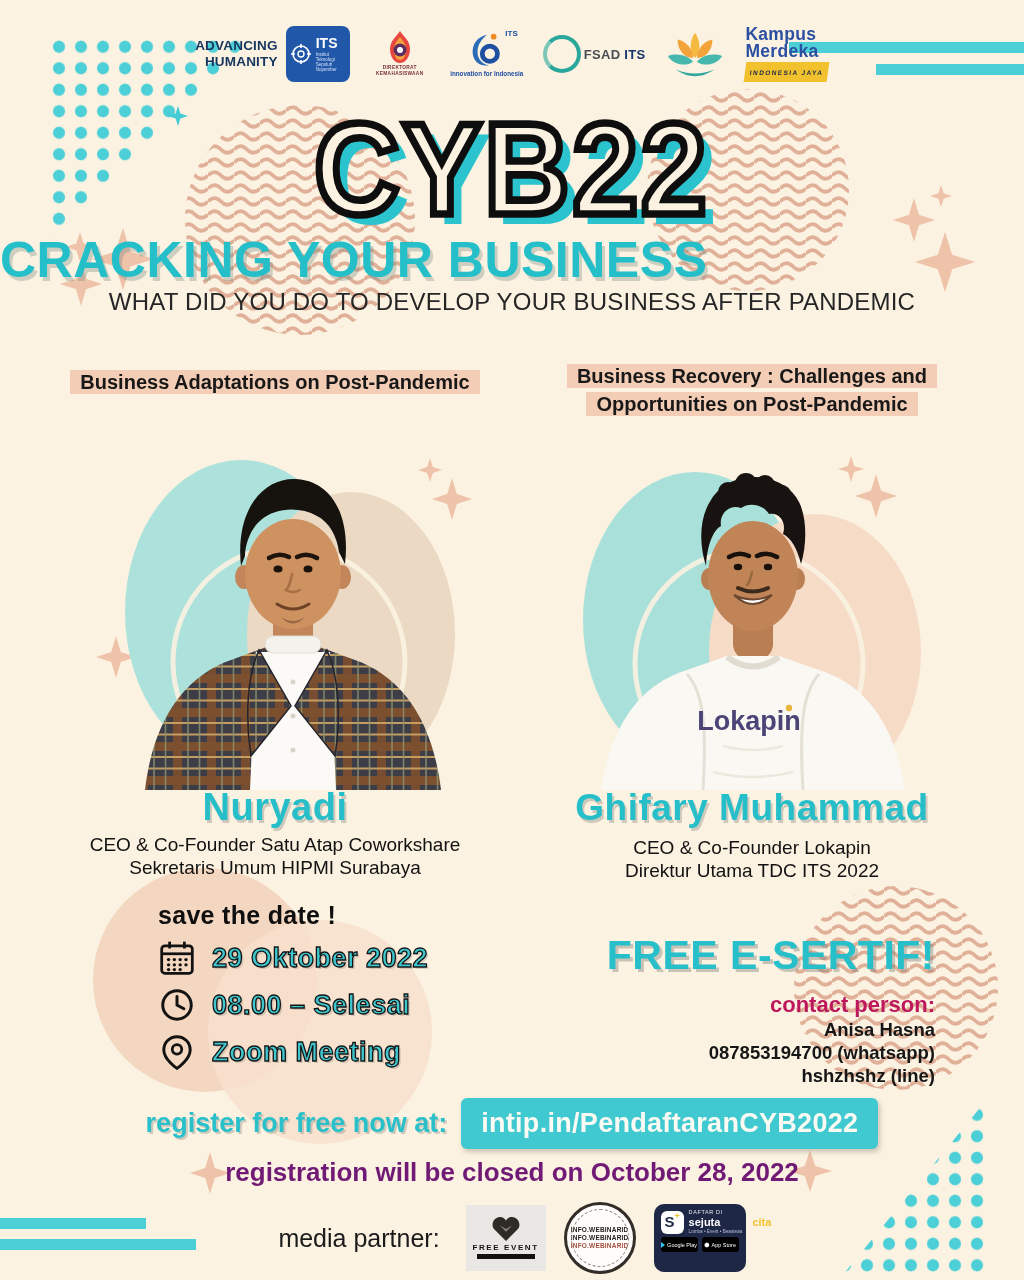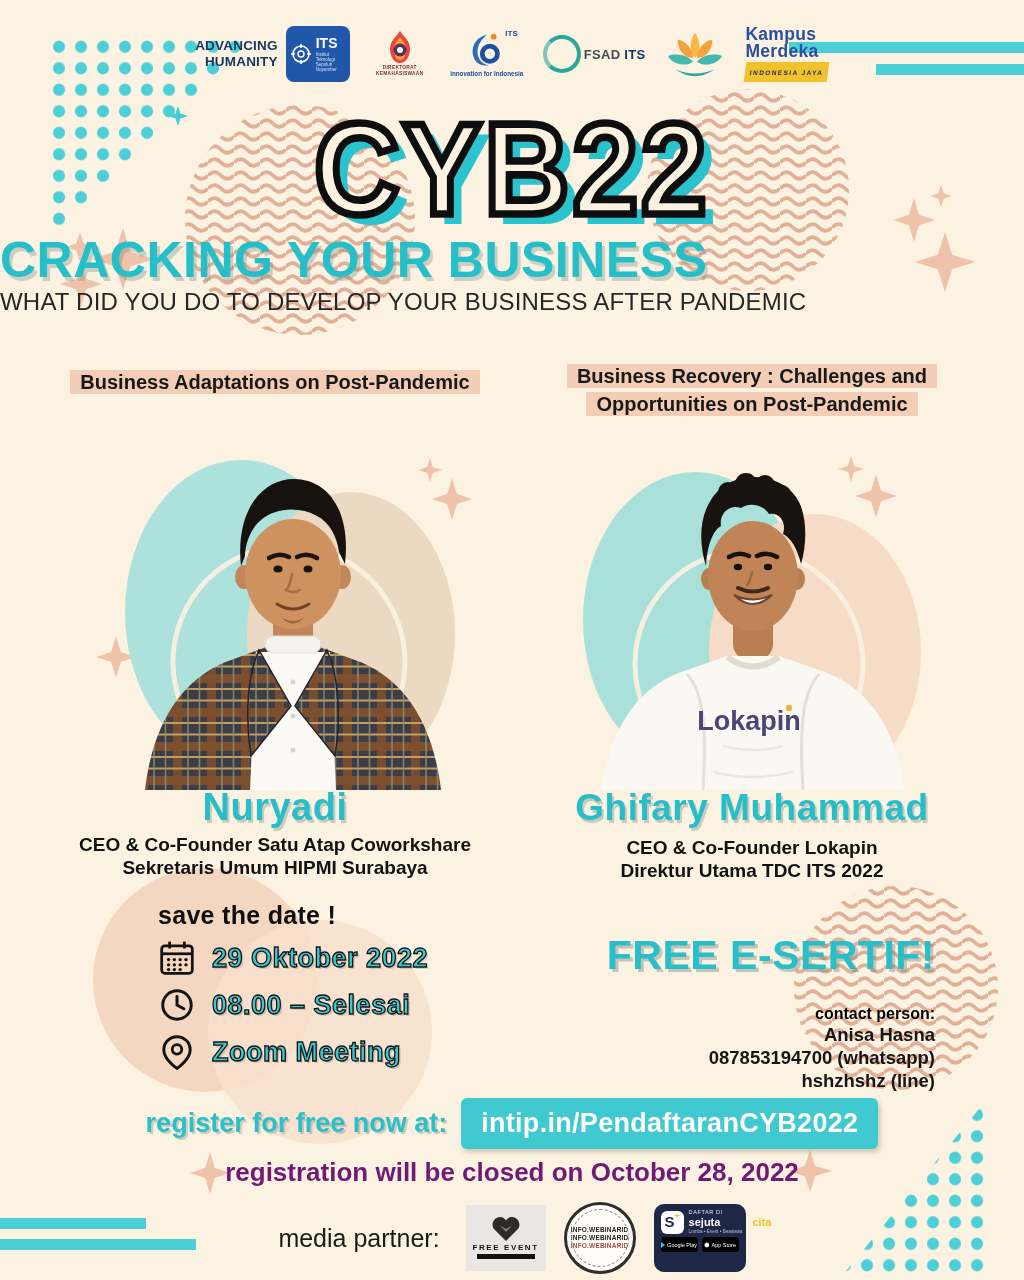--- a/index.html
+++ b/index.html
@@ -39,50 +39,50 @@
   .kampus{display:flex;flex-direction:column;align-items:flex-start;line-height:17px;}
   .kampus-word{font-size:17.5px;font-weight:bold;color:#2B50A1;letter-spacing:.3px;}
   .kampus-tag{margin-top:2px;background:#F2C12E;color:#1E2746;font-size:6.5px;font-weight:bold;letter-spacing:1.4px;padding:1.5px 5px;transform:skewX(-8deg);}
 
   
   .cyb-wrap{position:absolute;left:0;top:104px;width:100%;text-align:center;z-index:2;}
   .cyb{position:relative;display:inline-block;font-size:118px;font-weight:bold;letter-spacing:3px;line-height:1;transform:scaleY(1.1);transform-origin:top center;}
   .cyb-teal{position:absolute;left:11px;top:9px;color:#2BC3CD;}
   .cyb-outline{position:relative;color:#FBF2E1;-webkit-text-stroke:7px #0E0E0E;}
   .headline{position:absolute;left:0;top:231px;width:100%;font-size:50px;font-weight:bold;color:#24BFC9;letter-spacing:.5px;z-index:2;text-shadow:3px 4px 0 rgba(110,130,125,.32);}
-  .subheadline{position:absolute;left:0;top:288px;width:100%;font-size:24px;color:#262626;letter-spacing:.2px;z-index:2;}
+  .subheadline{position:absolute;left:0;top:288px;width:100%;text-align:center;font-size:24px;color:#262626;letter-spacing:.2px;z-index:2;}
 
   
   .topic{position:absolute;width:470px;text-align:center;font-size:20px;font-weight:bold;color:#181818;line-height:28px;z-index:2;}
   .topic span{background:#F3CDB5;padding:1px 10px;}
   .topic-left{left:40px;top:368px;}
   .topic-right{left:517px;top:362px;}
   .photo{position:absolute;width:390px;height:366px;z-index:1;}
   .photo-left{left:93px;top:424px;}
   .photo-right{left:553px;top:424px;}
   .photo svg{width:100%;height:100%;display:block;}
   .sp-name{position:absolute;width:470px;text-align:center;font-size:38px;font-weight:bold;color:#26BFC9;letter-spacing:.5px;z-index:2;text-shadow:2px 3px 0 rgba(125,125,120,.35);}
   .name-left{left:40px;top:786px;}
   .name-right{left:517px;top:787px;font-size:37px;}
-  .sp-role{position:absolute;width:470px;text-align:center;font-size:19px;font-weight:bold;color:#121212;line-height:23px;z-index:2;}
+  .sp-role{position:absolute;width:470px;text-align:center;font-size:19px;font-weight:normal;color:#121212;line-height:23px;z-index:2;}
   .role-left{left:40px;top:833px;}
   .role-right{left:517px;top:836px;}
 
   
   .std{position:absolute;left:158px;top:901px;width:340px;z-index:2;}
   .std-heading{font-size:25px;font-weight:bold;color:#0f0f0f;letter-spacing:.3px;}
   .std-row{display:flex;align-items:center;gap:16px;margin-top:9px;}
   .std-row:first-of-type{margin-top:13px;}
   .std-icon{width:38px;height:38px;flex:none;}
   .std-text{font-size:27px;font-weight:bold;color:#3FC7CF;-webkit-text-stroke:1.3px #121212;letter-spacing:.5px;text-shadow:2px 2px 0 rgba(60,60,60,.18);text-align:center;}
 
   
   .fc{position:absolute;left:555px;top:932px;width:380px;text-align:right;z-index:2;}
   .fc-heading{font-size:41px;font-weight:bold;color:#27C0CA;letter-spacing:.5px;text-shadow:3px 3px 0 rgba(125,125,118,.4);}
-  .fc-contact{margin-top:26px;font-size:16px;font-weight:bold;color:#000000;}
+  .fc-contact{margin-top:13px;font-size:22px;font-weight:bold;color:#be185d;}
   .fc-line{font-size:18.5px;font-weight:bold;color:#161616;line-height:23px;}
 
   
   .reg{position:absolute;left:0;top:1098px;width:100%;display:flex;justify-content:center;align-items:center;gap:14px;z-index:2;}
   .reg-cta{font-size:27px;font-weight:bold;color:#29C0CA;text-shadow:2px 2px 0 rgba(130,130,124,.35);}
   .reg-link{background:#41C9D1;color:#FCFBF3;font-size:27px;font-weight:bold;padding:10px 20px;border-radius:6px;letter-spacing:.3px;box-shadow:2px 3px 5px rgba(120,110,95,.35);}
   .deadline{position:absolute;left:0;top:1157px;width:100%;text-align:center;font-size:26px;font-weight:bold;color:#701a75;z-index:2;}
 
   
   .media{position:absolute;left:0;top:1202px;width:100%;display:flex;justify-content:center;align-items:center;gap:18px;z-index:2;}

